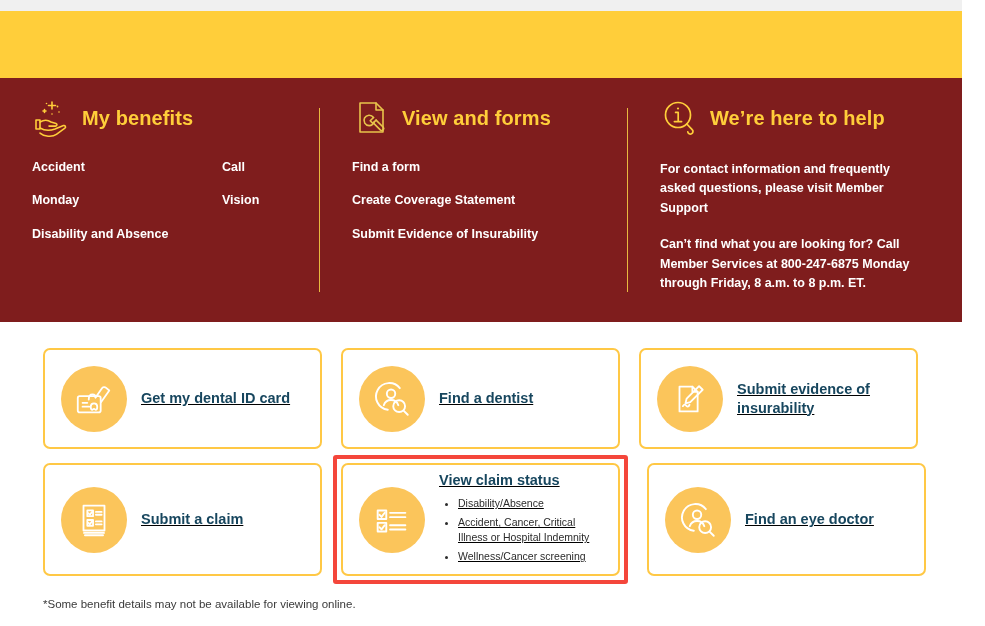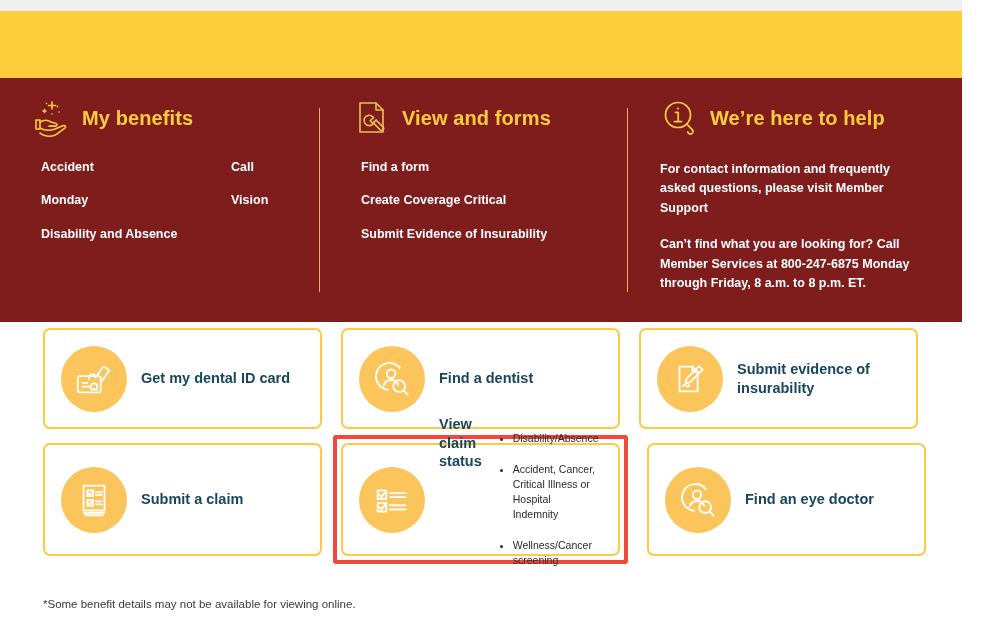--- a/index.html
+++ b/index.html
@@ -85,35 +85,35 @@
   .link-col.a { width: 190px; }
   .nav-link {
     color: #ffffff;
     font-size: 12.5px;
     font-weight: bold;
     text-decoration: none;
     margin-bottom: 19px;
     display: inline-block;
     cursor: pointer;
     line-height: 1.15;
-    margin-left: 9px;
   }
   .help-para {
     color: #ffffff;
     font-size: 12.5px;
     font-weight: bold;
     line-height: 1.55;
     margin: 0 0 17px 0;
     max-width: 282px;
   }
   
   .tiles {
     position: absolute;
-    left: 43px; top: 328px;
+    left: 43px; top: 348px;
     width: 876px;
+    text-decoration: underline;
   }
   .tile-row {
     display: flex;
     gap: 19px;
     margin-bottom: 14px;
   }
   .tile {
     position: relative;
     width: 279px;
     height: 101px;
@@ -147,30 +147,30 @@
     justify-content: center;
     margin-right: 14px;
   }
   .tile .circle svg { display: block; }
   .tile-label {
     color: #17465E;
     font-size: 14.5px;
     font-weight: bold;
     line-height: 1.28;
   }
-  .tile-body { display: flex; flex-direction: row; }
+  .tile-body { display: flex; flex-direction: column; }
   .tile-body .tile-label { font-size: 14.5px; margin-bottom: 3px; }
   .tile-bullets {
     margin: 0;
     padding-left: 15px;
     color: #2b2b2b;
     font-size: 10.5px;
     line-height: 1.42;
   }
-  .tile-bullets li { margin: 16px; }
+  .tile-bullets li { margin: 4px; }
   
   .footnote {
     position: absolute;
     left: 43px; top: 598px;
     color: #3a3a3a;
     font-size: 11.5px;
   }
 </style>
 </head>
 <body>
@@ -220,21 +220,21 @@
             <path d="M24 5 v7 h7"></path>
             <path d="M21.5 19.5 a5.2 5.2 0 1 0 -4.3 8.1 a5.2 5.2 0 0 0 4.9 -3.6"></path>
             <path d="M21.5 19.5 l-3.3 3.3 l2.6 2.6 l3.3 -3.3"></path>
             <path d="M24.1 22.1 l7.2 7.2 a2 2 0 0 1 -2.8 2.8 l-7.2 -7.2"></path>
           </svg>
         </span>
         <span class="title">View and forms</span>
       </div>
       <div class="link-col">
         <a class="nav-link">Find a form</a>
-        <a class="nav-link">Create Coverage Critical</a>
+        <a class="nav-link">Create Coverage Statement</a>
         <a class="nav-link">Submit Evidence of Insurability</a>
       </div>
     </div>
 
     <div class="nav-col col3">
       <div class="col-head">
         <span class="icon">
           <svg width="40" height="40" viewBox="0 0 40 40" fill="none" stroke="#FFCE3A" stroke-width="1.7" stroke-linecap="round" stroke-linejoin="round">
             <circle cx="18" cy="17" r="12.5"></circle>
             <path d="M26.8 26 l5.4 5.6 a2.6 2.6 0 1 1 -4.4 2.2"></path>

